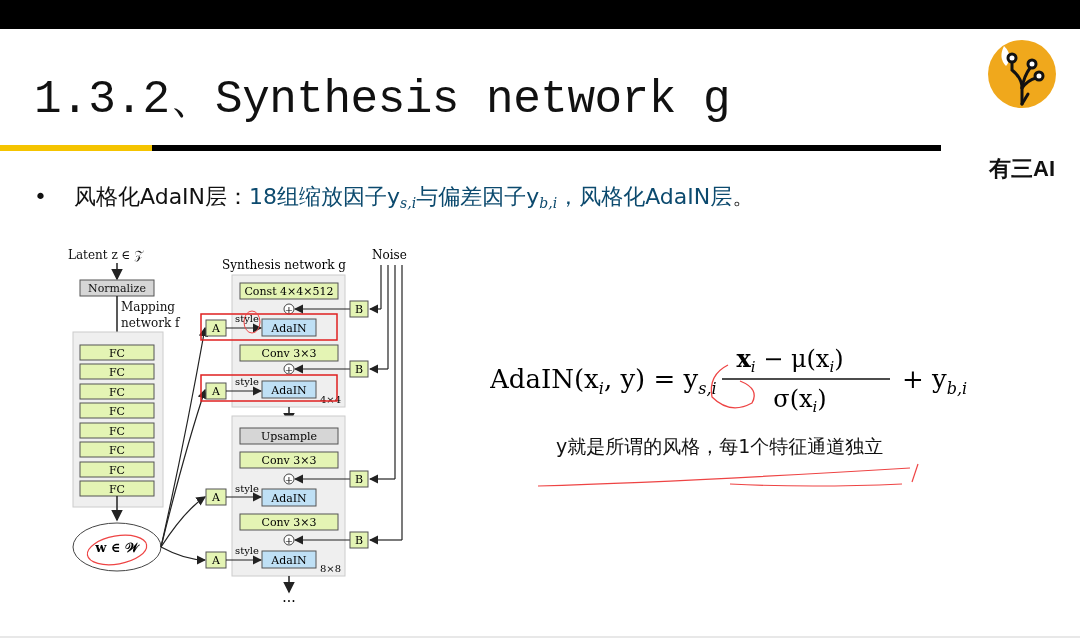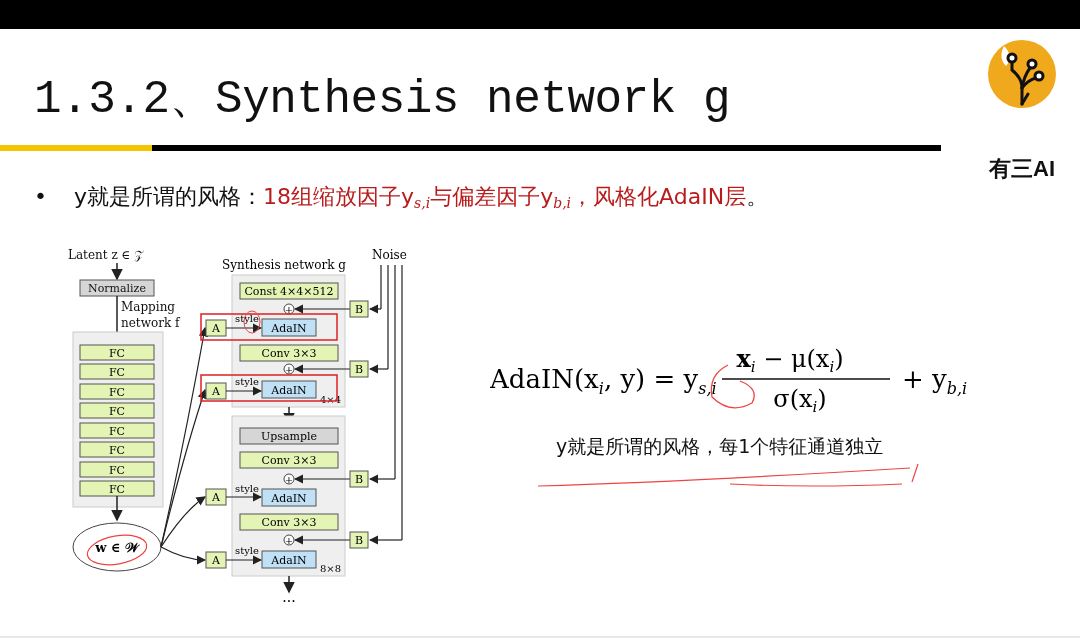--- a/index.html
+++ b/index.html
@@ -5,21 +5,21 @@
   html,body{margin:0;padding:0;}
   body{width:1080px;height:638px;position:relative;background:#fff;overflow:hidden;font-family:"DejaVu Sans",sans-serif;}
   .topbar{position:absolute;left:0;top:0;width:1080px;height:29px;background:#000;}
   .title{position:absolute;left:34px;top:66px;font-size:46px;color:#111;font-family:Liberation Mono, monospace;letter-spacing:-0.5px;white-space:nowrap;}
   .rule-y{position:absolute;left:0;top:145px;width:152px;height:6px;background:#f5c400;}
   .rule-b{position:absolute;left:152px;top:145px;width:789px;height:6px;background:#000;}
   .logo{position:absolute;left:984px;top:38px;width:76px;height:106px;}
   .logo-text{position:absolute;left:0;top:76px;width:76px;text-align:center;font-size:22px;font-weight:bold;color:#111;font-family:Liberation Sans, sans-serif;margin-top:40px;}
   .bullet-row{position:absolute;left:34px;top:182px;font-size:22px;color:#111;white-space:nowrap;font-family:"DejaVu Sans",sans-serif;}
   .bullet-dot{display:inline-block;width:40px;}
-  .red{color:#b91c1c;margin-top:32px;}
+  .red{color:#0c4a6e;margin-top:32px;}
   .sub{font-size:14px;font-style:italic;font-family:"DejaVu Serif",serif;vertical-align:-4px;}
   .diagram{position:absolute;left:60px;top:240px;}
   .formula{position:absolute;left:490px;top:345px;font-family:"DejaVu Serif",serif;font-size:28px;color:#111;white-space:nowrap;}
   .note{position:absolute;left:556px;top:434px;font-size:19px;color:#111;white-space:nowrap;}
   .bottomline{position:absolute;left:0;top:636px;width:1080px;height:2px;background:#e8e8e8;}
 </style>
 </head>
 <body>
 
 <div class="topbar"></div>
@@ -42,21 +42,21 @@
     <g fill="#fff" stroke="#111" stroke-width="3">
       <circle cx="28" cy="20" r="4"></circle>
       <circle cx="48" cy="26" r="4"></circle>
       <circle cx="55" cy="38" r="4"></circle>
     </g>
   </svg>
   <div class="logo-text">有三AI</div>
 </div>
 
 <div class="bullet-row">
-  <span class="bullet-dot">•</span><span>y就是所谓的风格：</span><span class="red">18组缩放因子y</span><span class="red sub">s,i</span><span class="red">与偏差因子y</span><span class="red sub">b,i</span><span class="red">，风格化AdaIN层</span><span>。</span>
+  <span class="bullet-dot">•</span><span>风格化AdaIN层：</span><span class="red">18组缩放因子y</span><span class="red sub">s,i</span><span class="red">与偏差因子y</span><span class="red sub">b,i</span><span class="red">，风格化AdaIN层</span><span>。</span>
 </div>
 
 <svg class="diagram" width="360" height="375" viewBox="60 240 360 375" font-family="DejaVu Serif, serif">
   <defs>
     <marker id="ar" markerWidth="8" markerHeight="8" refX="7" refY="4" orient="auto">
       <path d="M0,0 L8,4 L0,8 Z" fill="#222"></path>
     </marker>
   </defs>
 
   <text x="68" y="259" font-size="12" fill="#111">Latent z ∈ 𝒵</text>

